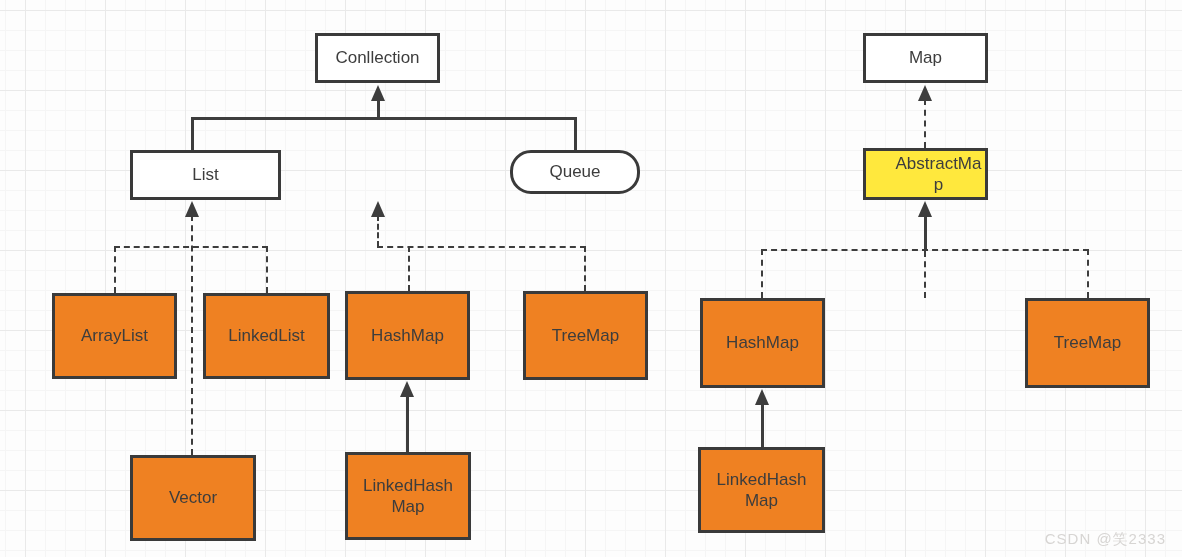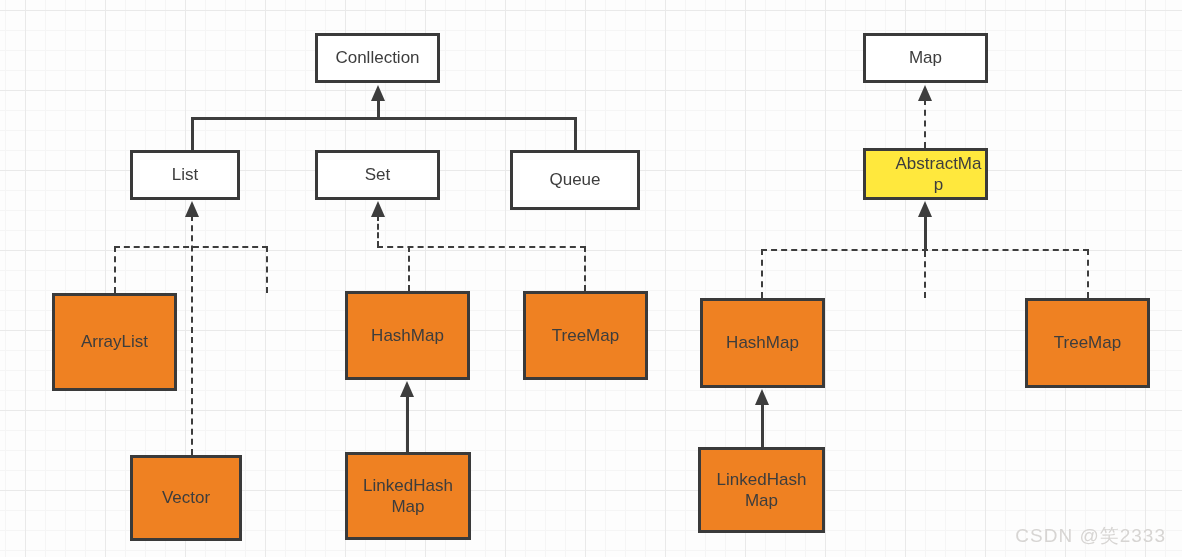--- a/index.html
+++ b/index.html
@@ -37,21 +37,21 @@
   .dv{width:0;border-left:2.5px dashed #3d3d3d;}  
   .dh{height:0;border-top:2.5px dashed #3d3d3d;}  
   .arr-up{
     position:absolute;width:0;height:0;
     border-left:7px solid transparent;
     border-right:7px solid transparent;
     border-bottom:16px solid #3d3d3d;
   }
   .watermark{
     position:absolute;right:16px;bottom:8px;
-    font-size:19px;color:#d7d5d3;letter-spacing:1px;
+    font-size:15px;color:#d7d5d3;letter-spacing:1px;
   }
 </style>
 </head>
 <body>
 
 <div id="canvas">
 
   <div class="arr-up" style="left:371px;top:85px;"></div>
   <div class="ln sv" style="left:377px;top:99px;height:20px;"></div>
   <div class="ln sh" style="left:191px;top:117px;width:386px;"></div>
@@ -86,52 +86,52 @@
   <div class="arr-up" style="left:755px;top:389px;"></div>
   <div class="ln sv" style="left:761px;top:403px;height:44px;"></div>
 
   <div class="node white" style="left:315px;top:33px;width:125px;height:50px;">
       <span class="node-label">Conllection</span>
     </div>
   <div class="node white" style="left:863px;top:33px;width:125px;height:50px;">
       <span class="node-label">Map</span>
     </div>
 
-  <div class="node white" style="left:130px;top:150px;width:110px;height:50px;">
+  <div class="node white" style="left:130px;top:150px;width:151px;height:50px;">
       <span class="node-label">List</span>
     </div>
-  <div class="node white" style="left:315px;top:150px;width:125px;height:50px;">
-      <span class="node-label">Set</span>
-    </div>
-  <div class="node white" style="left:510px;top:150px;width:130px;height:60px;">
+  <div class="node white" style="left:510px;top:150px;width:130px;height:44px;border-radius:21px;">
       <span class="node-label">Queue</span>
     </div>
   <div class="node yellow" style="left:863px;top:148px;width:125px;height:52px;">
       <span class="node-label">AbstractMa
 p</span>
     </div>
 
-  <div class="node orange" style="left:52px;top:293px;width:125px;height:98px;">
+  <div class="node orange" style="left:52px;top:293px;width:125px;height:86px;">
       <span class="node-label">ArrayList</span>
+    </div>
+  <div class="node orange" style="left:203px;top:293px;width:127px;height:86px;">
+      <span class="node-label">LinkedList</span>
     </div>
   <div class="node orange" style="left:345px;top:291px;width:125px;height:89px;">
       <span class="node-label">HashMap</span>
     </div>
   <div class="node orange" style="left:523px;top:291px;width:125px;height:89px;">
       <span class="node-label">TreeMap</span>
     </div>
 
   <div class="node orange" style="left:700px;top:298px;width:125px;height:90px;">
       <span class="node-label">HashMap</span>
     </div>
   <div class="node orange" style="left:1025px;top:298px;width:125px;height:90px;">
       <span class="node-label">TreeMap</span>
     </div>
 
-  <div class="node orange" style="left:130px;top:455px;width:112px;height:86px;">
+  <div class="node orange" style="left:130px;top:455px;width:126px;height:86px;">
       <span class="node-label">Vector</span>
     </div>
   <div class="node orange" style="left:345px;top:452px;width:126px;height:88px;">
       <span class="node-label">LinkedHash
 Map</span>
     </div>
   <div class="node orange" style="left:698px;top:447px;width:127px;height:86px;">
       <span class="node-label">LinkedHash
 Map</span>
     </div>

